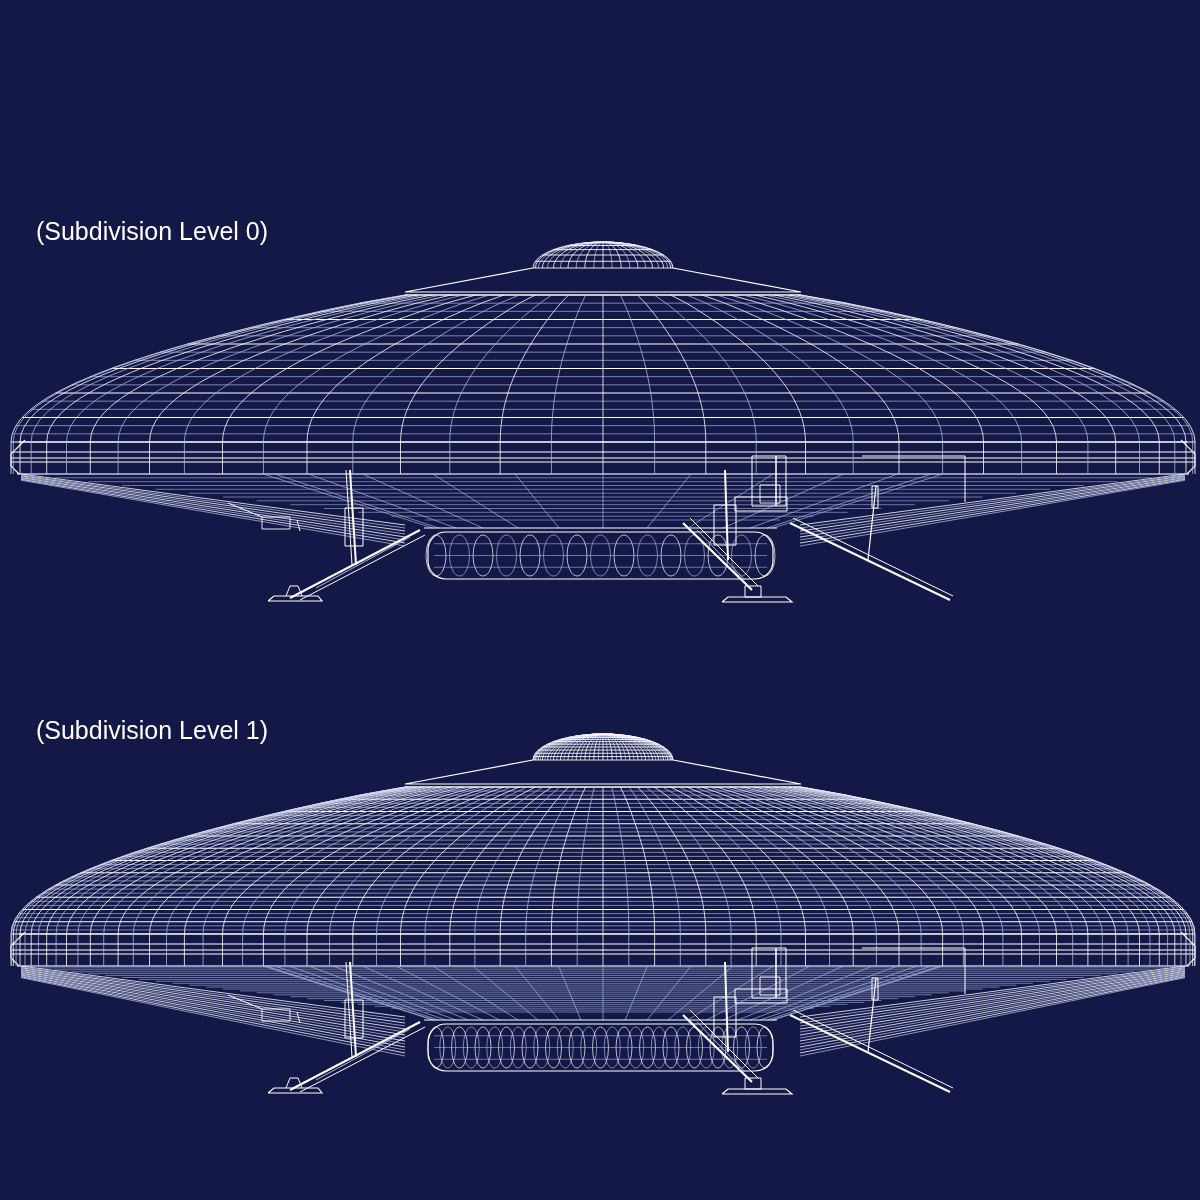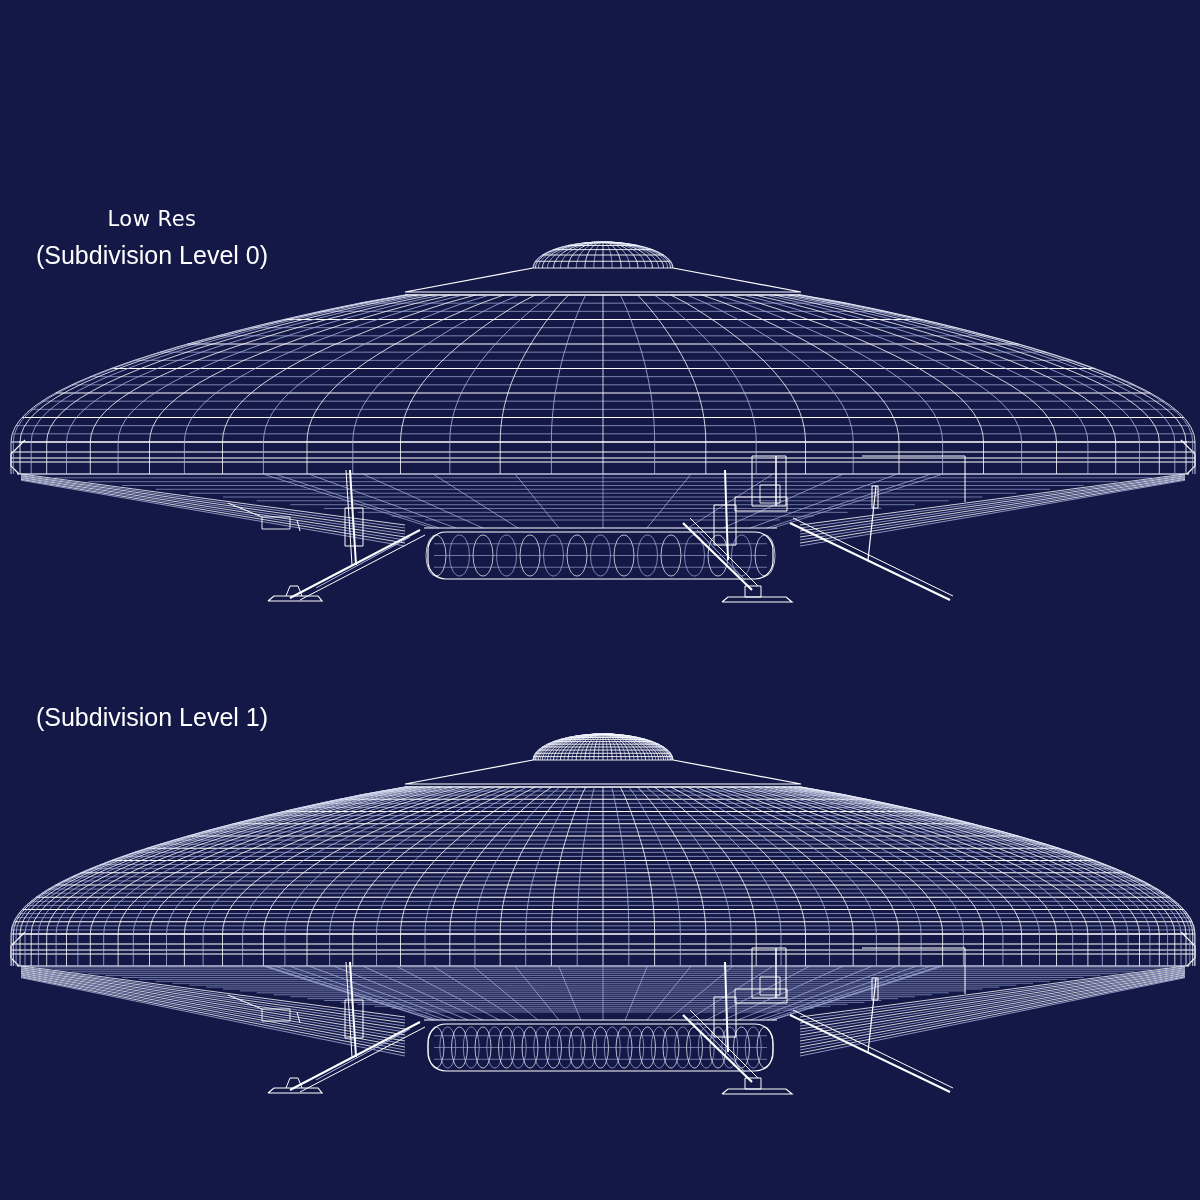--- a/index.html
+++ b/index.html
@@ -23,35 +23,34 @@
       display: block;
     }
     .label .sub {
       font-family: "Liberation Sans", sans-serif;
       font-size: 25px;
       display: block;
       margin-top: 10px;
     }
     #label-low { top: 207px; }
     #label-high { top: 695px; }
-    #label-high .sub { margin-top: 8px; }
+    #label-high .sub { margin-top: 21px; }
     svg.render {
       position: absolute; left: 0; top: 0;
       width: 1200px; height: 1200px;
     }
     svg.render line, svg.render path, svg.render polyline, svg.render rect, svg.render ellipse {
       fill: none;
       vector-effect: non-scaling-stroke;
     }
   </style>
 </head>
 <body>
 
 <div class="label" id="label-low">
-  <span class="title">Low Res</span>
   <span class="sub">(Subdivision Level 0)</span>
 </div>
 
 <div class="label" id="label-high">
   <span class="sub">(Subdivision Level 1)</span>
 </div>
 
 <svg class="render" id="render" viewBox="0 0 1200 1200" xmlns="http://www.w3.org/2000/svg">
   <g id="saucer-low">
       <polyline points="603.0,242.0 593.9,242.2 584.9,242.9 576.2,244.0 568.0,245.5 560.4,247.4 553.5,249.6 547.5,252.2 542.4,255.0 538.3,258.1 535.4,261.3 533.6,264.6 533.0,268.0" stroke="#ffffff" stroke-width="0.8"></polyline>

